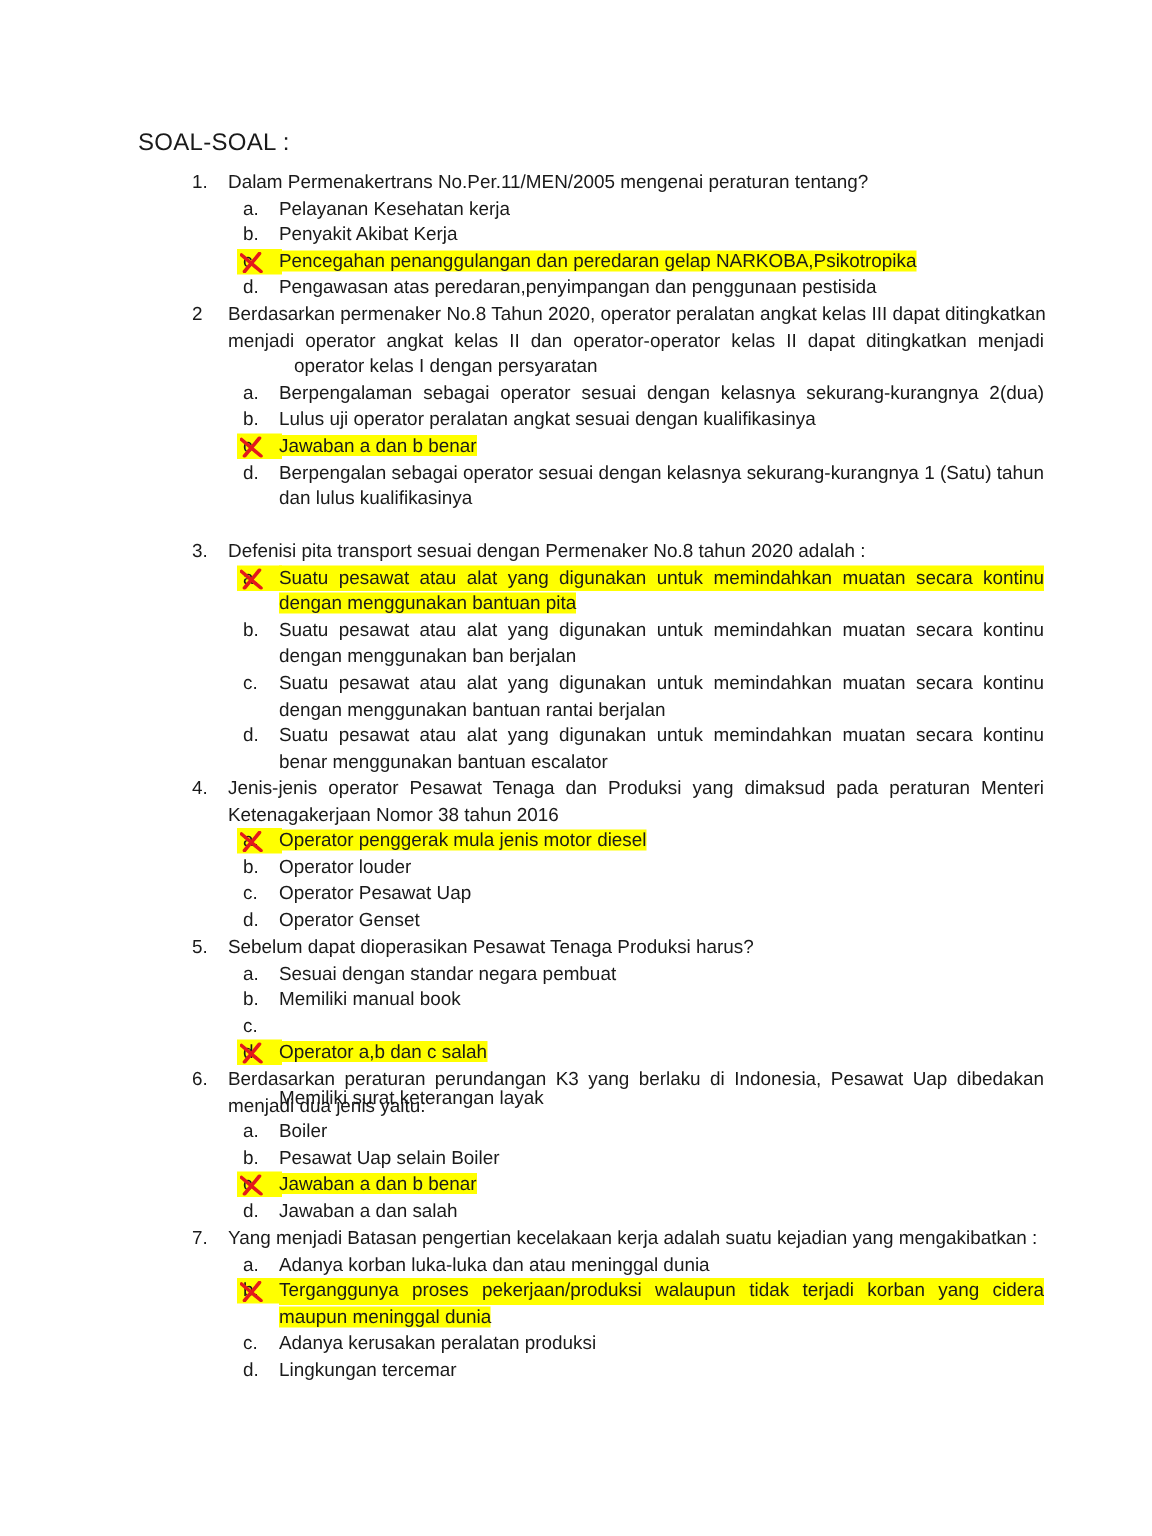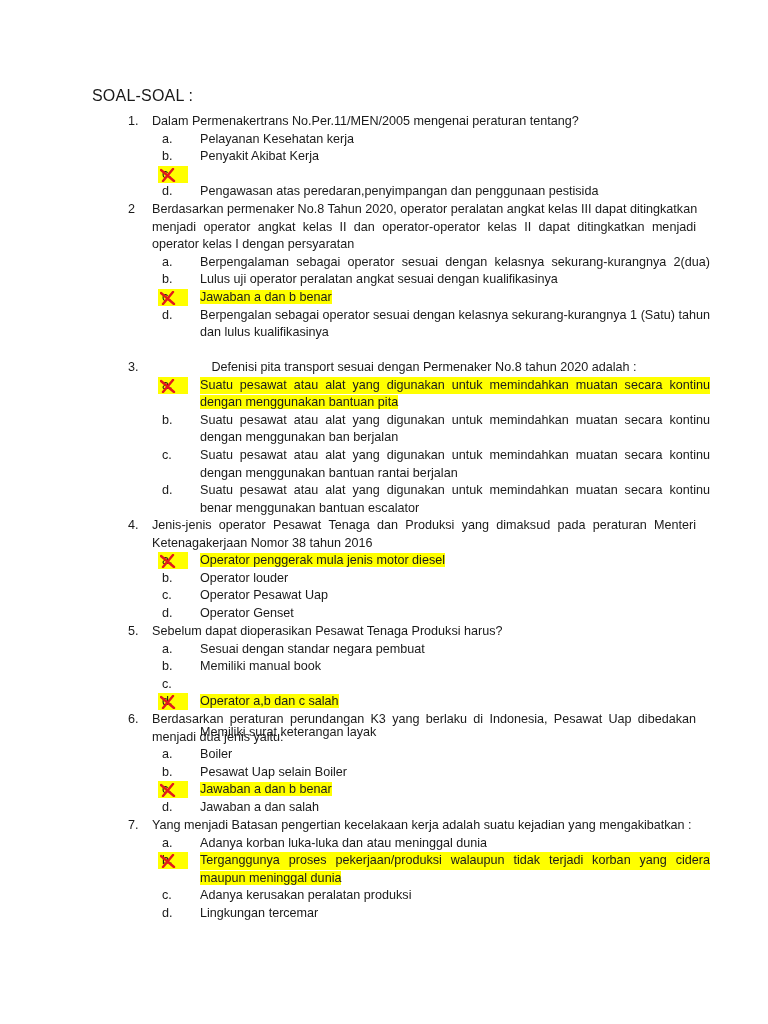--- a/index.html
+++ b/index.html
@@ -9,21 +9,21 @@
     font-size: 12.6px; color: #1a1a1a;
   }
   .page { position: absolute; left: 0; top: 0; width: 768px; height: 1024px; }
   .title { position: absolute; left: 92px; top: 87px; font-size: 16px; letter-spacing: 0.2px; }
   .q { position: absolute; left: 92px; width: 604px; }
   .line { height: 17.6px; line-height: 17.6px; white-space: nowrap; position: relative; }
   .qnum { position: absolute; left: 36px; }
   .qtext { position: absolute; left: 60px; width: 544px; }
   .just { text-align: justify; text-align-last: justify; }
   .opt-letter { position: absolute; left: 70px; }
-  .opt-text { position: absolute; left: 108px; width: 510px; }
+  .opt-text { position: absolute; left: 94px; width: 510px; }
   .hl { background: #ffff00; }
   .hl-letter { position: absolute; left: 66px; width: 30px; height: 17px; top: 0; background: #ffff00; }
   .xmark { position: absolute; left: 68px; top: 2px; width: 16px; height: 14px; }
 </style>
 </head>
 <body>
 
 <div class="page">
   <div class="title">SOAL-SOAL :</div>
   <div id="questions">
@@ -40,36 +40,37 @@
           <span class="opt-letter">b.</span>
           <span class="opt-text" style="display: block;"><span>Penyakit Akibat Kerja</span></span>
         </div>
         <div class="line">
           <span class="hl-letter"></span>
           <span class="opt-letter">c.</span>
           <svg class="xmark" viewBox="0 0 16 14">
             <path d="M1 2 L14 13" stroke="#e3191c" stroke-width="2.4" stroke-linecap="round" fill="none"></path>
             <path d="M13 1 L3 13" stroke="#e3191c" stroke-width="2.4" stroke-linecap="round" fill="none"></path>
           </svg>
+          <span class="opt-text" style="display: block;"><span class="hl">Pencegahan penanggulangan dan peredaran gelap NARKOBA,Psikotropika</span></span>
         </div>
         <div class="line">
           <span class="opt-letter">d.</span>
           <span class="opt-text" style="display: block;"><span>Pengawasan atas peredaran,penyimpangan dan penggunaan pestisida</span></span>
         </div>
       </div>
       <div class="q" style="top: 201px;">
         <div class="line">
           <span class="qnum">2</span>
           <span class="qtext just" style="display: block;">Berdasarkan permenaker No.8 Tahun 2020, operator peralatan angkat kelas III dapat ditingkatkan</span>
         </div>
         <div class="line">
           <span class="qtext just" style="display: block;">menjadi operator angkat kelas II  dan operator-operator kelas II dapat ditingkatkan menjadi</span>
         </div>
         <div class="line">
-          <span class="qtext" style="display: block;">operator kelas I dengan persyaratan</span>
+          <span class="qtext" style="display: block; margin-left: 44px;">operator kelas I dengan persyaratan</span>
         </div>
         <div class="line">
           <span class="opt-letter">a.</span>
           <span class="opt-text just" style="display: block;"><span>Berpengalaman sebagai operator sesuai dengan kelasnya sekurang-kurangnya 2(dua)</span></span>
         </div>
         <div class="line">
           <span class="opt-letter">b.</span>
           <span class="opt-text" style="display: block;"><span>Lulus uji operator peralatan angkat sesuai dengan kualifikasinya</span></span>
         </div>
         <div class="line">
@@ -85,21 +86,21 @@
           <span class="opt-letter">d.</span>
           <span class="opt-text just" style="display: block;"><span>Berpengalan sebagai operator sesuai dengan kelasnya sekurang-kurangnya 1 (Satu) tahun</span></span>
         </div>
         <div class="line">
           <span class="opt-text" style="display: block;"><span>dan lulus kualifikasinya</span></span>
         </div>
       </div>
       <div class="q" style="top: 359px;">
         <div class="line">
           <span class="qnum">3.</span>
-          <span class="qtext" style="display: block; text-align: center;">Defenisi pita transport sesuai dengan Permenaker No.8 tahun 2020 adalah :</span>
+          <span class="qtext" style="display: block;">Defenisi pita transport sesuai dengan Permenaker No.8 tahun 2020 adalah :</span>
         </div>
         <div class="line">
           <span class="hl-letter"></span>
           <span class="opt-letter">a.</span>
           <svg class="xmark" viewBox="0 0 16 14">
             <path d="M1 2 L14 13" stroke="#e3191c" stroke-width="2.4" stroke-linecap="round" fill="none"></path>
             <path d="M13 1 L3 13" stroke="#e3191c" stroke-width="2.4" stroke-linecap="round" fill="none"></path>
           </svg>
           <span class="opt-text just" style="display: block;">
             <span class="hl" style="display: block;">Suatu pesawat atau alat yang digunakan untuk memindahkan muatan secara kontinu</span>

